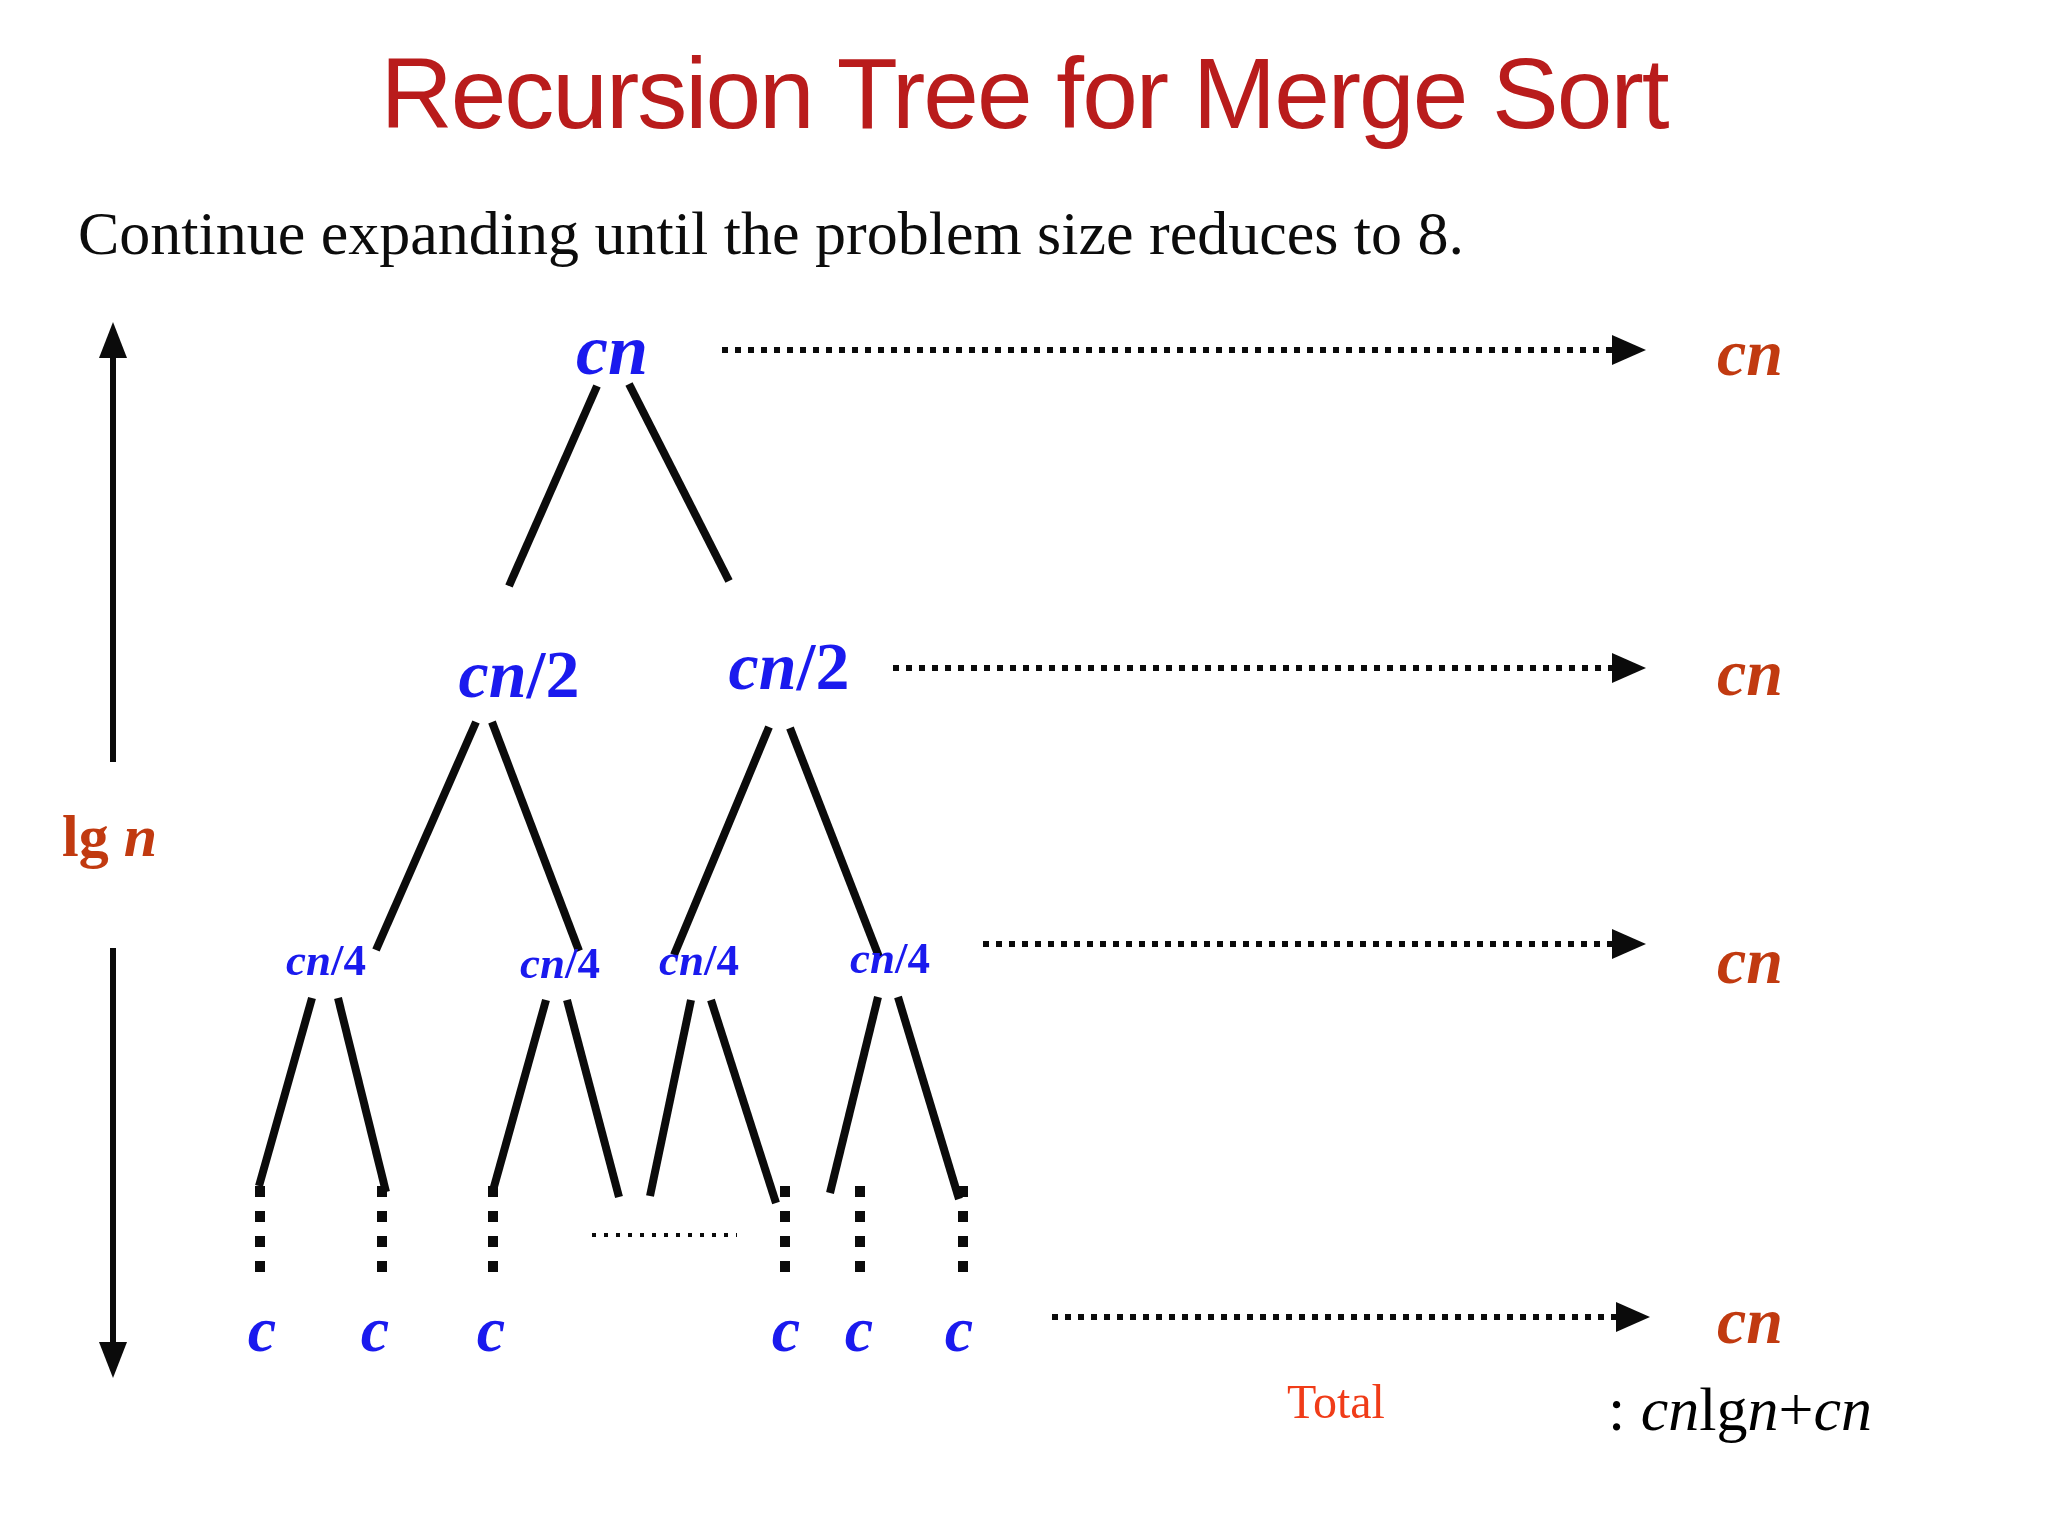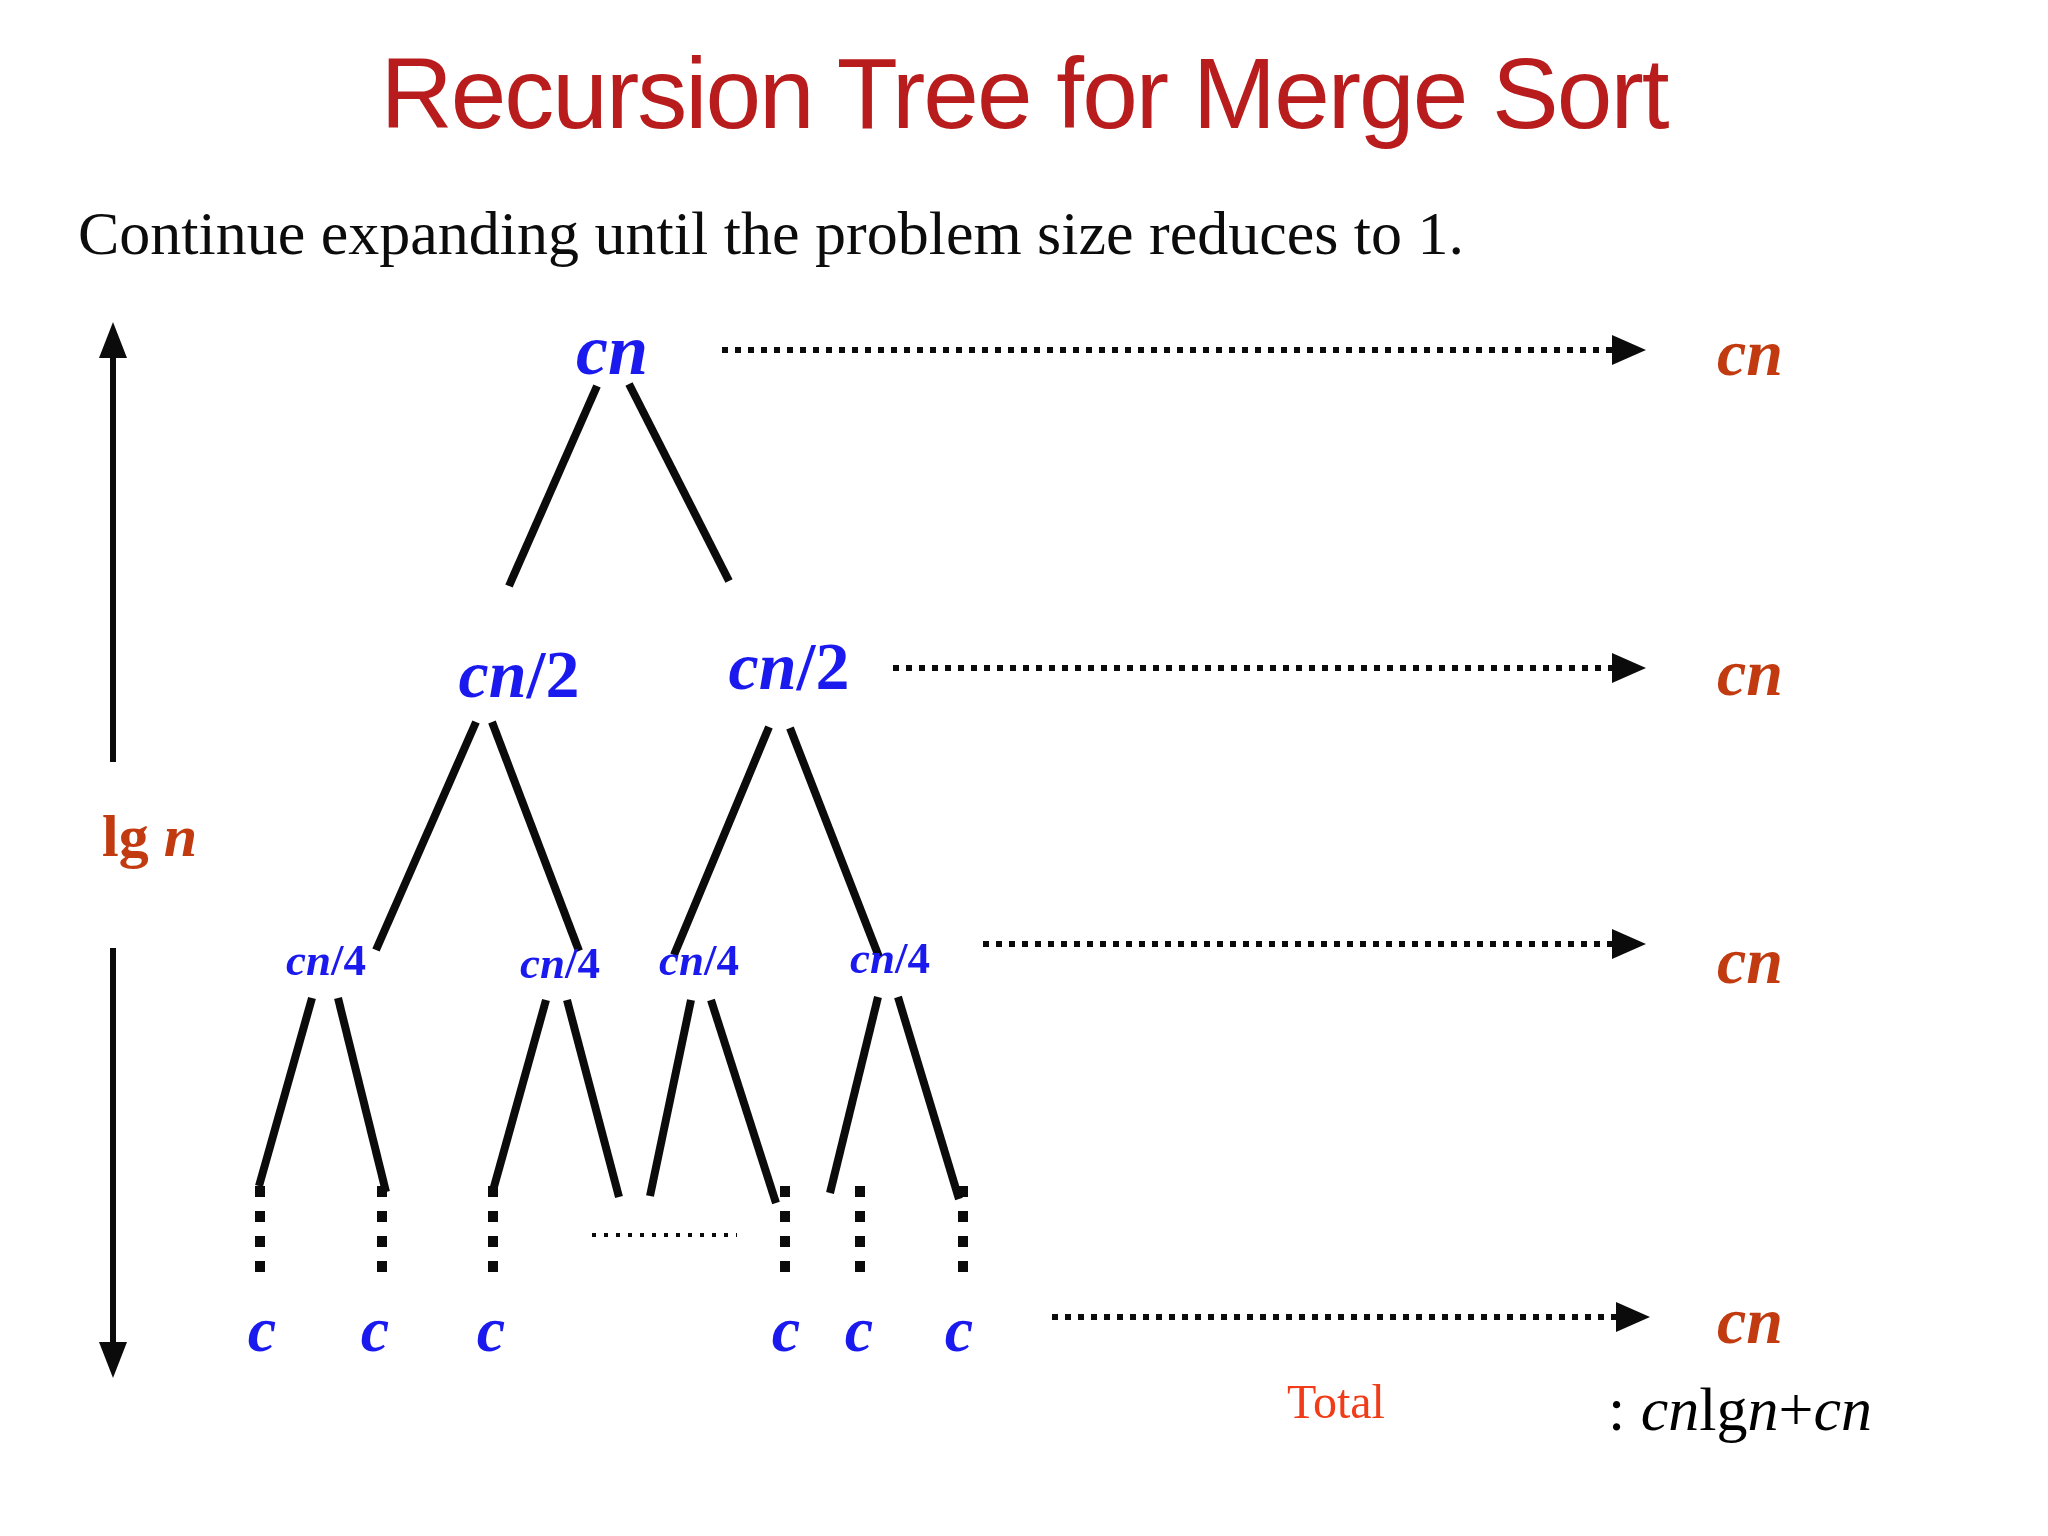--- a/index.html
+++ b/index.html
@@ -14,34 +14,34 @@
   .node{position:absolute;transform:translateX(-50%);white-space:nowrap;color:#1a1aee;
         font-weight:bold;font-style:italic;line-height:1;}
   .node .div{font-style:normal;}
   .n-root{font-size:72px;}
   .n-l2{font-size:68px;margin-left:27px;}
   .n-l3{font-size:45px;}
   .n-leaf{font-size:64px;}
   .cost{position:absolute;transform:translateX(-50%);white-space:nowrap;color:#c13a10;
         font-weight:bold;font-style:italic;font-size:66px;line-height:1;}
   .depth{position:absolute;left:62px;top:806px;white-space:nowrap;color:#c13a10;
-        font-weight:bold;font-size:60px;line-height:1;margin-left:40px;}
+        font-weight:bold;font-size:60px;line-height:1;}
   .depth .it{font-style:italic;}
   .total-label{position:absolute;left:1287px;top:1378px;color:#f03c18;font-size:48px;line-height:1;}
   .total-formula{position:absolute;left:1608px;top:1378px;color:#000000;font-size:62px;
         line-height:1;white-space:nowrap;}
   .total-formula .it{font-style:italic;}
 </style>
 </head>
 <body>
 
 <div class="slide">
 
   <h1 class="title">Recursion Tree for Merge Sort</h1>
-  <p class="subtitle">Continue expanding until the problem size reduces to 1.</p>
+  <p class="subtitle">Continue expanding until the problem size reduces to 8.</p>
 
   <svg class="diagram" viewBox="0 0 2048 1536" fill="none">
 
     <g stroke="#0b0b0b" stroke-width="8">
       <line x1="597" y1="386" x2="509" y2="586"></line>
       <line x1="629" y1="384" x2="729" y2="581"></line>
     </g>
 
     <g stroke="#0b0b0b" stroke-width="8">
       <line x1="476" y1="722" x2="376" y2="950"></line>

